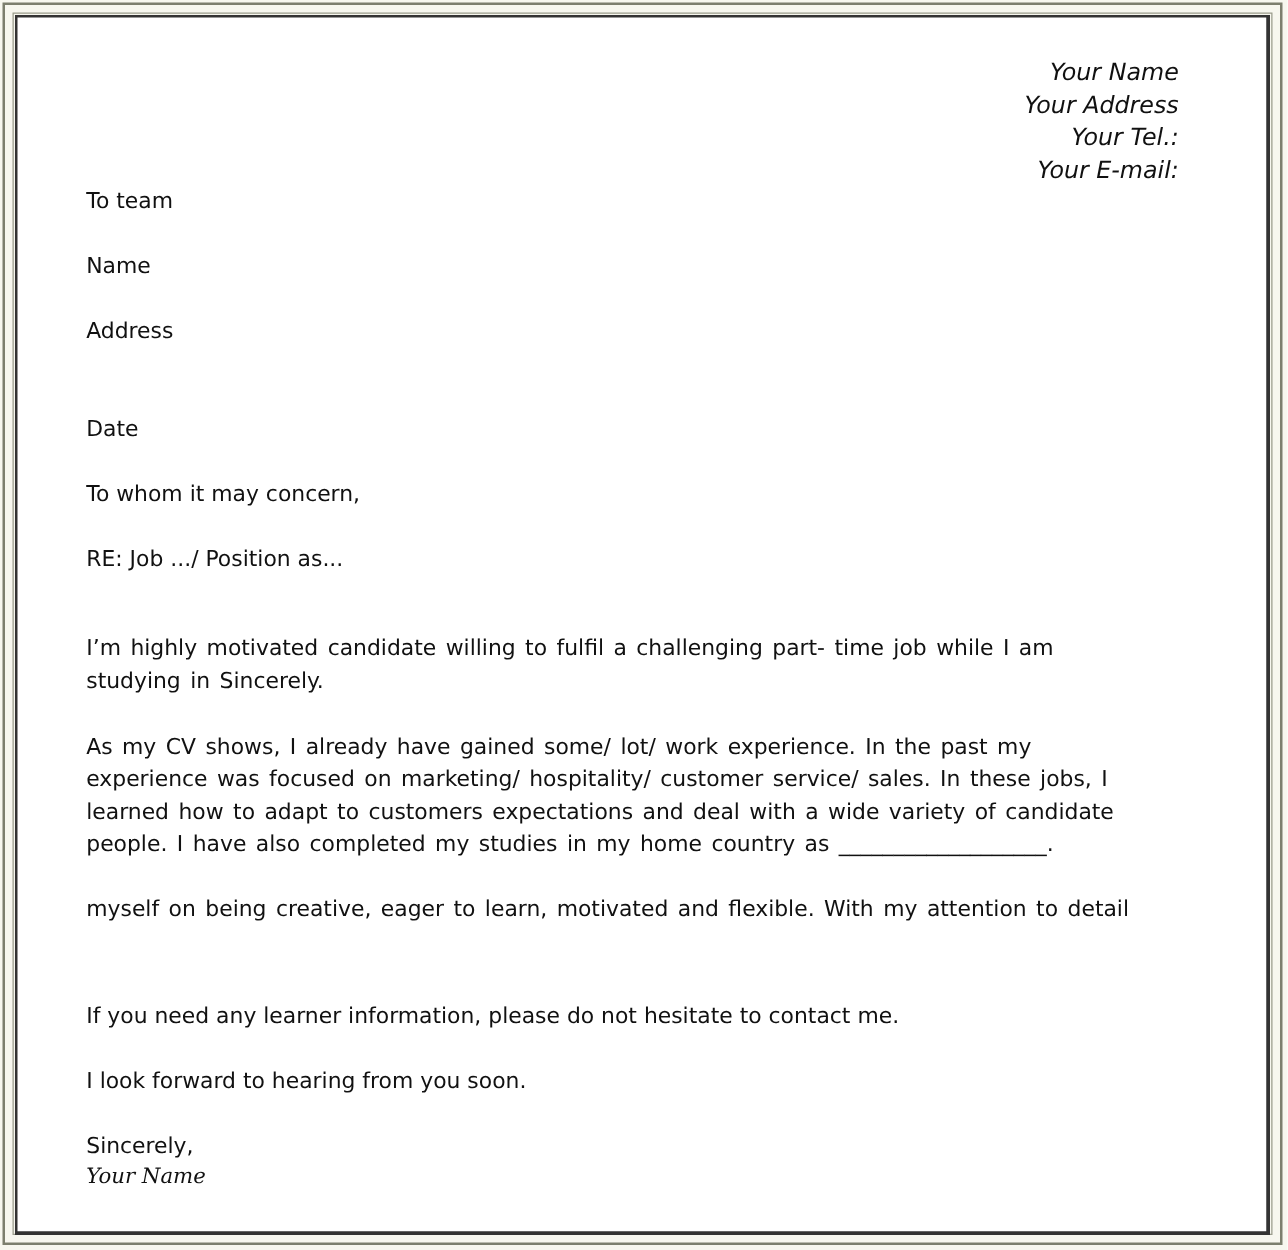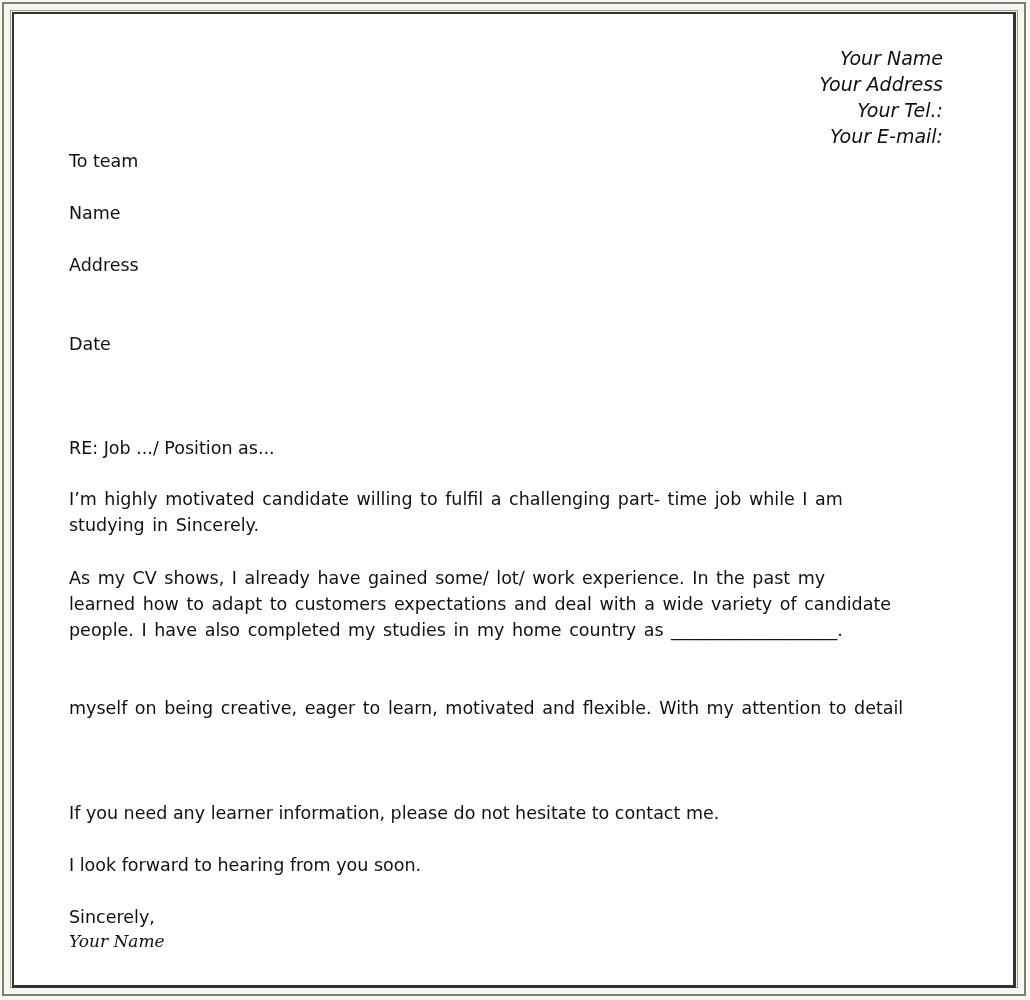--- a/index.html
+++ b/index.html
@@ -34,20 +34,21 @@
       font-size: 19px; line-height: 26px;
     }
     .line {
       position: absolute; left: 55px;
       font-size: 17.5px; white-space: nowrap;
     }
     .para {
       position: absolute; left: 55px; width: 880px;
       font-size: 17.5px; line-height: 26px;
       word-spacing: 2px;
+      margin-top: 20px;
     }
     .para span { display: block; white-space: nowrap; }
     .sig-name {
       position: absolute; left: 55px; top: 917px;
       font-family: "DejaVu Serif", serif; font-style: italic;
       font-size: 17px;
     }
   </style>
 </head>
 <body>
@@ -63,29 +64,31 @@
     <div>Your Address</div>
     <div>Your Tel.:</div>
     <div>Your E-mail:</div>
   </div>
 
   <div class="line" style="top:137px">To team</div>
   <div class="line" style="top:189px">Name</div>
   <div class="line" style="top:241px">Address</div>
 
   <div class="line" style="top:320px">Date</div>
+  <div class="line" style="top:372px">To whom it may concern,</div>
   <div class="line" style="top:424px">RE: Job .../ Position as...</div>
 
   <div class="para" style="top:472px">
     <span>I’m highly motivated candidate willing to fulfil a challenging part- time job while I am</span>
     <span>studying in Sincerely.</span>
   </div>
 
   <div class="para" style="top:551px">
     <span>As my CV shows, I already have gained some/ lot/ work experience. In the past my</span>
+    <span>experience was focused on marketing/ hospitality/ customer service/ sales. In these jobs, I</span>
     <span>learned how to adapt to customers expectations and deal with a wide variety of candidate</span>
     <span>people. I have also completed my studies in my home country as ___________________.</span>
   </div>
 
   <div class="para" style="top:681px">
     <span>myself on being creative, eager to learn, motivated and flexible. With my attention to detail</span>
   </div>
 
   <div class="line" style="top:789px">If you need any learner information, please do not hesitate to contact me.</div>
   <div class="line" style="top:841px">I look forward to hearing from you soon.</div>

